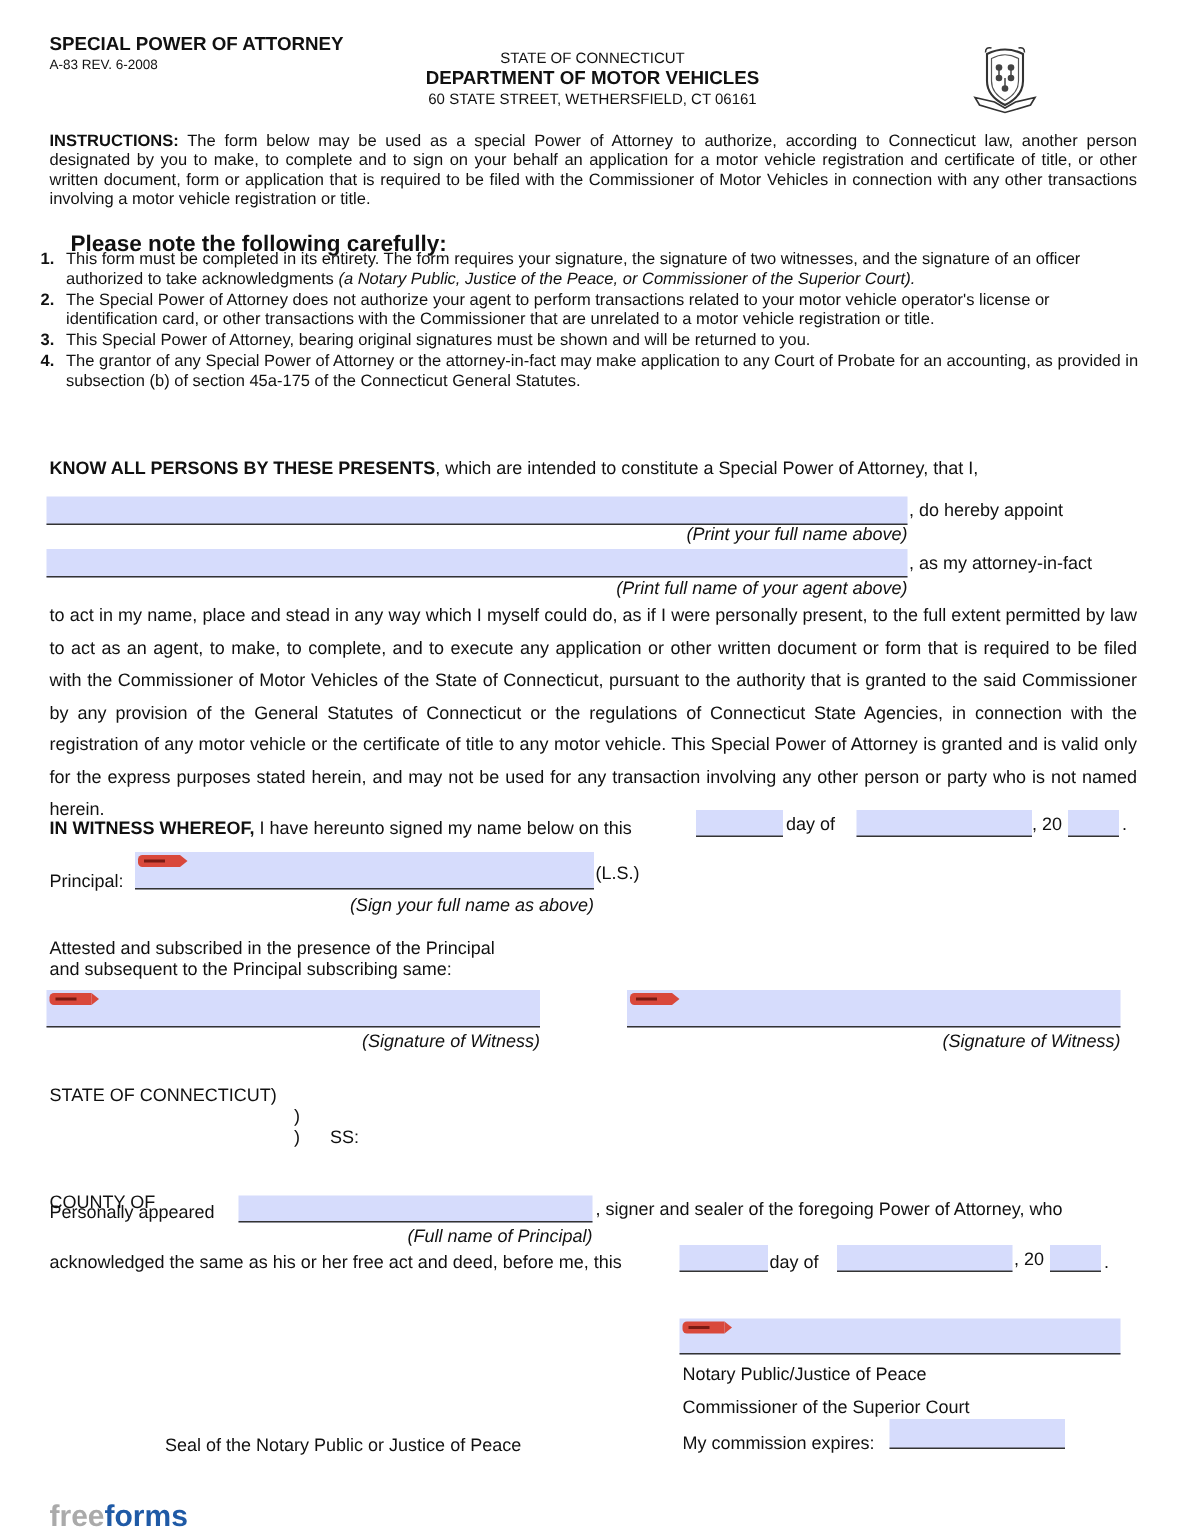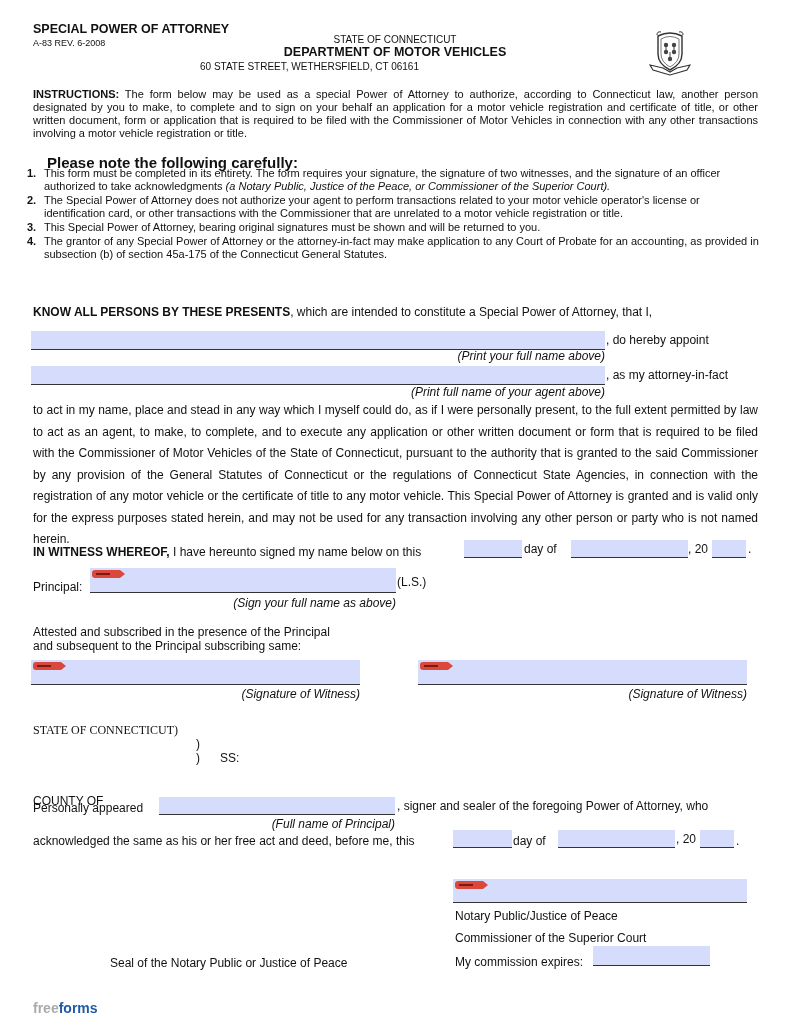--- a/index.html
+++ b/index.html
@@ -21,21 +21,21 @@
       border-left: 5px solid #d9483b; border-top: 4px solid transparent; border-bottom: 4px solid transparent;
     }
     .sigtag::before {
       content: ""; position: absolute; left: 4px; top: 3px; width: 14px; height: 2px; background: #7a1a12;
     }
 
     #hdr-title { left: 33px; top: 22px; font-size: 12.5px; font-weight: bold; }
     #hdr-rev { left: 33px; top: 38px; font-size: 9px; }
     #hdr-state { left: 200px; width: 390px; text-align: center; top: 34px; font-size: 10px; }
     #hdr-dept { left: 200px; width: 390px; text-align: center; top: 45px; font-size: 12.5px; font-weight: bold; }
-    #hdr-addr { left: 200px; width: 390px; top: 61px; font-size: 10px; }
+    #hdr-addr { left: 200px; width: 390px; text-align: center; top: 61px; font-size: 10px; }
     #seal { left: 645px; top: 28px; width: 50px; height: 50px; }
 
     #instructions { left: 33px; top: 88px; width: 725px; font-size: 11px; line-height: 13px; white-space: normal; text-align: justify; }
     #notes-head { left: 47px; top: 154px; font-size: 15px; font-weight: bold; }
     .note { left: 27px; width: 735px; font-size: 11px; line-height: 12.5px; white-space: normal; display: flex; }
     .note .num { width: 17px; flex: none; font-weight: bold; }
     .note .txt { flex: 1; }
 
     #know { left: 33px; top: 305px; font-size: 12px; }
     .para { left: 33px; width: 725px; font-size: 12px; line-height: 21.5px; white-space: normal; text-align: justify; top: 400px; text-align-last: left; }
@@ -127,21 +127,21 @@
 
 <div class="field" style="left:31px; top:660px; width:329px; height:25px;">
   <span class="sigtag"></span>
 </div>
 <div class="abs caption" style="left:31px; width:329px; top:687px;">(Signature of Witness)</div>
 <div class="field" style="left:418px; top:660px; width:329px; height:25px;">
   <span class="sigtag"></span>
 </div>
 <div class="abs caption" style="left:418px; width:329px; top:687px;">(Signature of Witness)</div>
 
-<div class="abs lbl" style="left:33px; top:723px;font-family:Liberation Serif, serif;">STATE OF CONNECTICUT)</div>
+<div class="abs lbl" style="left:33px; top:723px;">STATE OF CONNECTICUT)</div>
 <div class="abs lbl" style="left:196px; top:737px;">)</div>
 <div class="abs lbl" style="left:33px; top:751px;margin-top:43px;">COUNTY OF</div>
 <div class="abs lbl" style="left:196px; top:751px;">)</div>
 <div class="abs lbl" style="left:220px; top:751px;">SS:</div>
 
 <div class="abs lbl" style="left:33px; top:801px;">Personally appeared</div>
 <div class="field" style="left:159px; top:797px; width:236px; height:18px;"></div>
 <div class="abs lbl" style="left:397px; top:799px;">, signer and sealer of the foregoing Power of Attorney, who</div>
 <div class="abs caption" style="left:159px; width:236px; top:817px;">(Full name of Principal)</div>
 
@@ -155,15 +155,15 @@
 
 <div class="field" style="left:453px; top:879px; width:294px; height:24px;">
   <span class="sigtag"></span>
 </div>
 <div class="abs lbl" style="left:455px; top:909px;">Notary Public/Justice of Peace</div>
 <div class="abs lbl" style="left:455px; top:931px;">Commissioner of the Superior Court</div>
 <div class="abs lbl" style="left:455px; top:955px;">My commission expires:</div>
 <div class="field" style="left:593px; top:946px; width:117px; height:20px;"></div>
 <div class="abs lbl" style="left:68px; top:956px;margin-left:42px;">Seal of the Notary Public or Justice of Peace</div>
 
-<div class="abs" style="left:33px; top:1000px; font-size:14px; font-weight:bold;">
+<div class="abs" style="left:33px; top:1000px; font-size:20px; font-weight:bold;">
   <span style="color:#aaaaaa;">free</span><span style="color:#1f5aa6;">forms</span>
 </div>
 
 </body></html>

